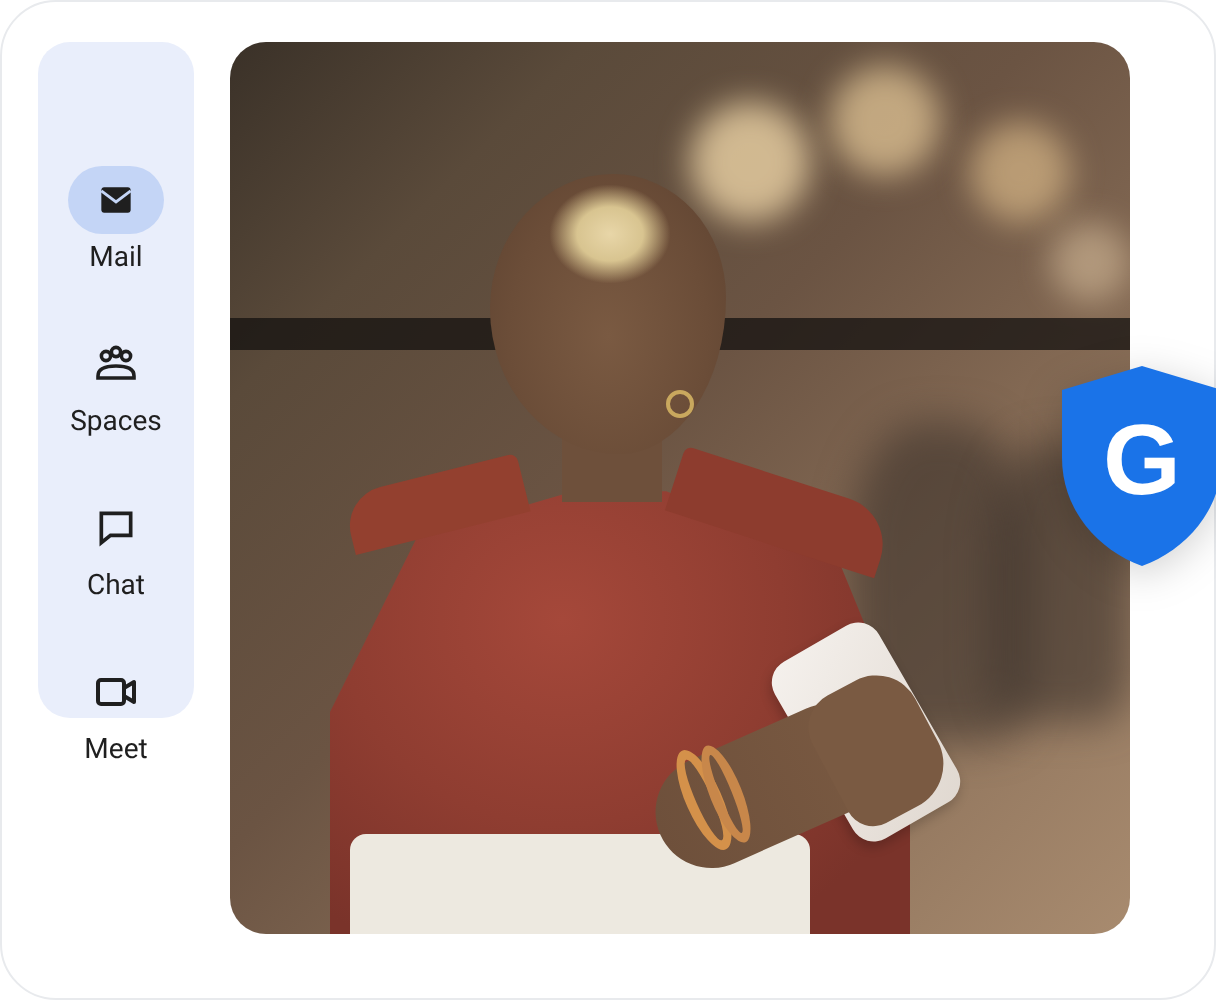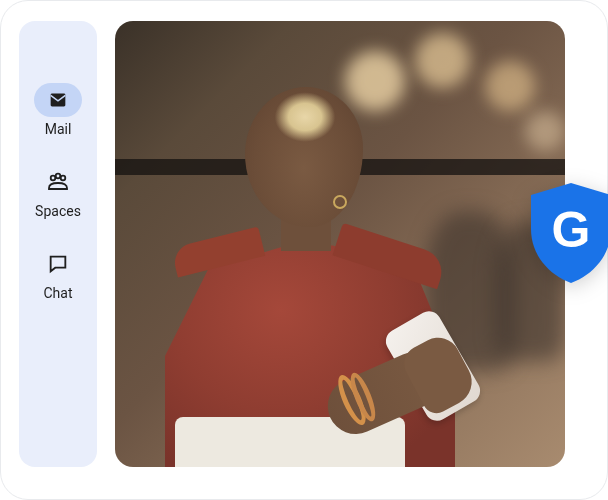--- a/index.html
+++ b/index.html
@@ -19,21 +19,21 @@
       width: 608px;
       height: 500px;
       padding: 20px 18px 18px 18px;
       border-radius: 28px;
       border: 1px solid #e8eaed;
       display: flex;
       gap: 18px;
     }
     .sidebar {
       width: 78px;
-      height: 446px;
+      height: 338px;
       background: #e9eefb;
       border-radius: 16px;
       display: flex;
       flex-direction: column;
       align-items: center;
       padding-top: 62px;
       gap: 28px;
     }
     .sidebar-item {
       display: flex;
@@ -264,20 +264,29 @@
 
     <div class="sidebar-item">
       <div class="icon-wrap">
         <svg width="22" height="22" viewBox="0 0 24 24" fill="none">
           <path d="M4 4 H20 V16 H9 L4 20 V4 Z" stroke="#1f1f1f" stroke-width="2" fill="none" stroke-linejoin="miter"></path>
         </svg>
       </div>
       <span class="sidebar-label">Chat</span>
     </div>
 
+    <div class="sidebar-item">
+      <div class="icon-wrap">
+        <svg width="24" height="22" viewBox="0 0 24 22" fill="none">
+          <rect x="3" y="5" width="13" height="12" rx="1.5" stroke="#1f1f1f" stroke-width="2"></rect>
+          <path d="M16 9 L21 6 V16 L16 13 Z" stroke="#1f1f1f" stroke-width="2" fill="none" stroke-linejoin="round"></path>
+        </svg>
+      </div>
+      <span class="sidebar-label">Meet</span>
+    </div>
 
   </div>
 
   <div class="main-image">
     <div class="bokeh b1"></div>
     <div class="bokeh b2"></div>
     <div class="bokeh b3"></div>
     <div class="bokeh b4"></div>
     <div class="rail"></div>
     <div class="bg-person bgp1"></div>

